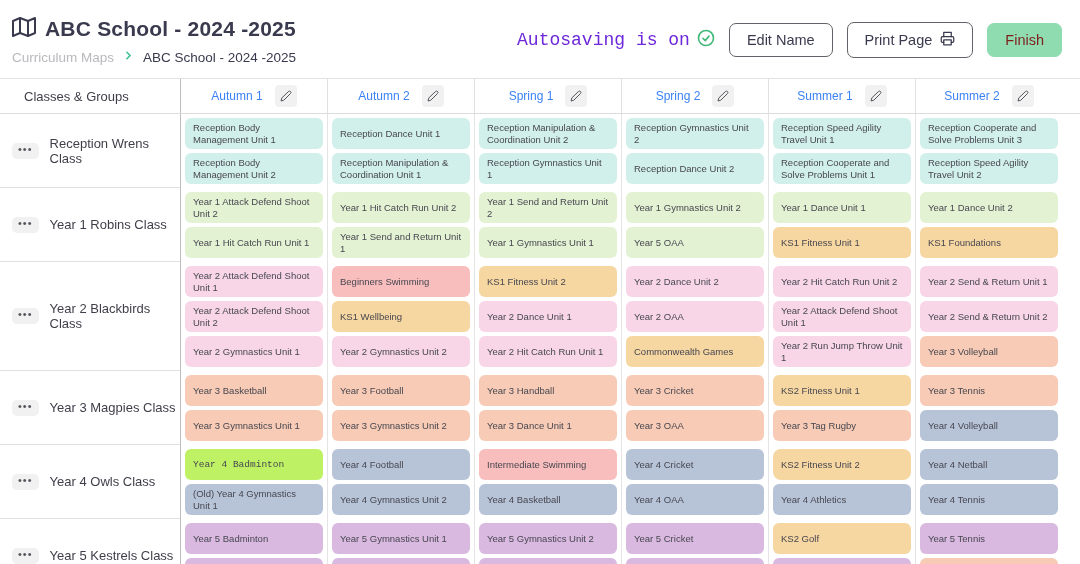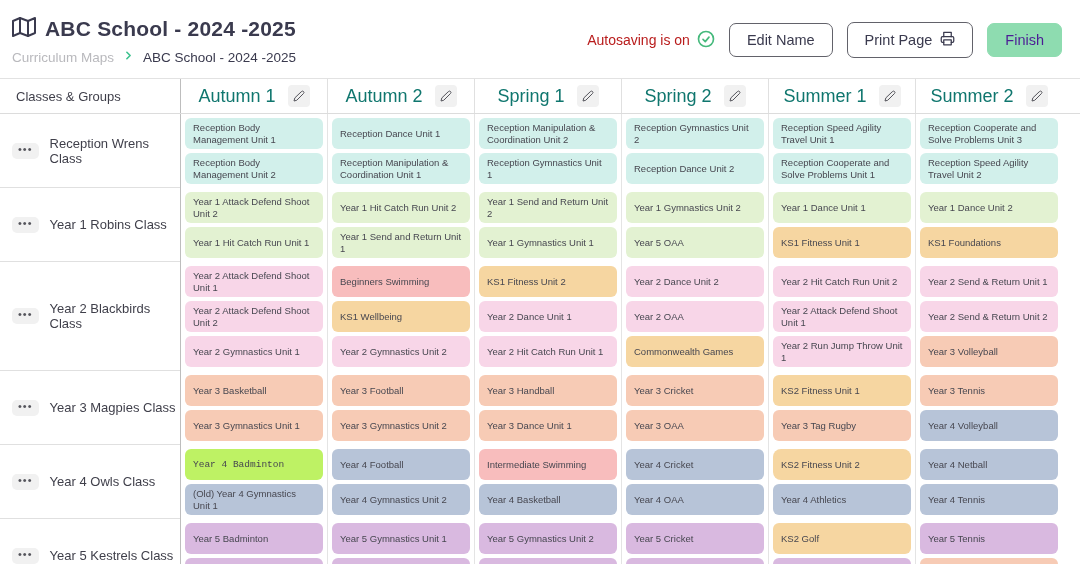--- a/index.html
+++ b/index.html
@@ -10,32 +10,32 @@
   
   .topbar { display:flex; justify-content:space-between; align-items:center;
     padding:10px 18px 8px 12px; height:78px; flex:0 0 auto; }
   .topbar-left { display:flex; flex-direction:column; gap:6px; }
   .title-row { display:flex; align-items:center; gap:9px; }
   .title-row h1 { font-size:21px; font-weight:700; letter-spacing:.2px; color:#3a3a4e; }
   .breadcrumb { display:flex; align-items:center; gap:8px; font-size:13.5px; }
   .crumb-parent { color:#b9b9bd; }
   .crumb-current { color:#3a3a4e; }
   .topbar-right { display:flex; align-items:center; gap:14px; }
-  .autosave { display:flex; align-items:center; gap:7px; font-size:14px; color:#b91c1c; }
+  .autosave { display:flex; align-items:center; gap:7px; font-size:18px; color:#6d28d9;font-family:Liberation Mono, monospace; }
   .btn { display:flex; align-items:center; gap:8px; background:#ffffff;
     border:1px solid #62626a; border-radius:7px; padding:8px 17px;
     font-size:14.5px; color:#3a3a4e; font-family:inherit; cursor:pointer; }
-  .btn-finish { background:#8edcb0; border:1px solid #8edcb0; color:#4c1d95; }
+  .btn-finish { background:#8edcb0; border:1px solid #8edcb0; color:#7f1d1d; }
 
   
   .grid { display:grid; grid-template-columns:180px repeat(6, 1fr); padding-right:18px; }
   .thead { border-top:1px solid #e2e2e2; border-bottom:1px solid #dcdcdc; height:36px; flex:0 0 auto; }
-  .corner { display:flex; align-items:center; padding-left:16px; font-size:13px; color:#3f3f4a; }
+  .corner { display:flex; align-items:center; padding-left:24px; font-size:13px; color:#3f3f4a; }
   .term-head { display:flex; align-items:center; justify-content:center; gap:12px;
-    font-size:18px; color:#0f766e; border-left:1px solid #e0e0e0; }
+    font-size:12px; color:#3b82f6; border-left:1px solid #e0e0e0; }
   .term-head.first { border-left:1px solid #bdbdbd; }
   .pencil-btn { width:22px; height:22px; border:none; background:#f1f1f1; border-radius:4px;
     display:flex; align-items:center; justify-content:center; cursor:pointer; }
 
   .tbody { flex:1 1 auto; overflow:hidden; }
   .class-row { }
   .class-cell { display:flex; align-items:center; gap:11px; padding-left:12px;
     border-bottom:1px solid #e0e0e0; }
   .menu-btn { background:#f1f1f1; border:none; border-radius:5px; padding:2px 6px 6px 6px;
     color:#55555c; font-size:11px; letter-spacing:1px; line-height:8px; cursor:pointer; }

